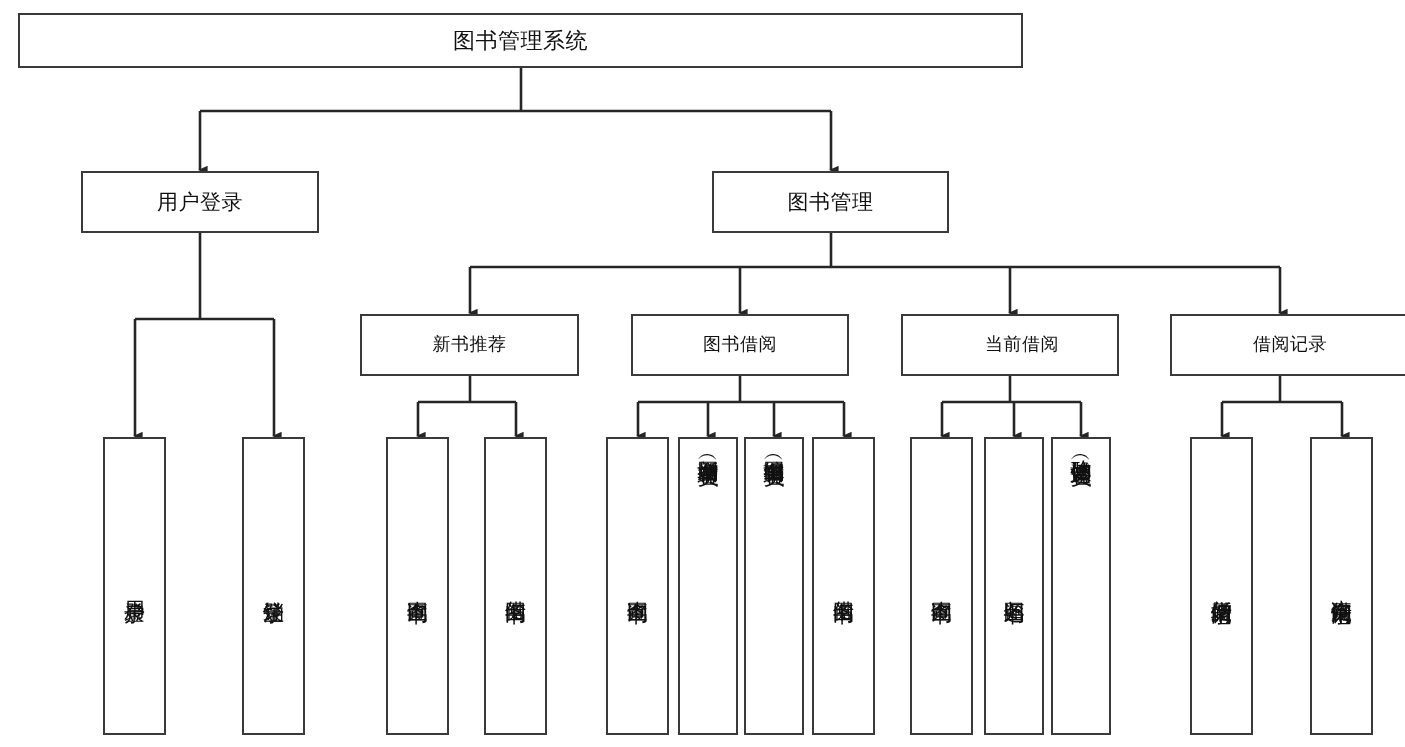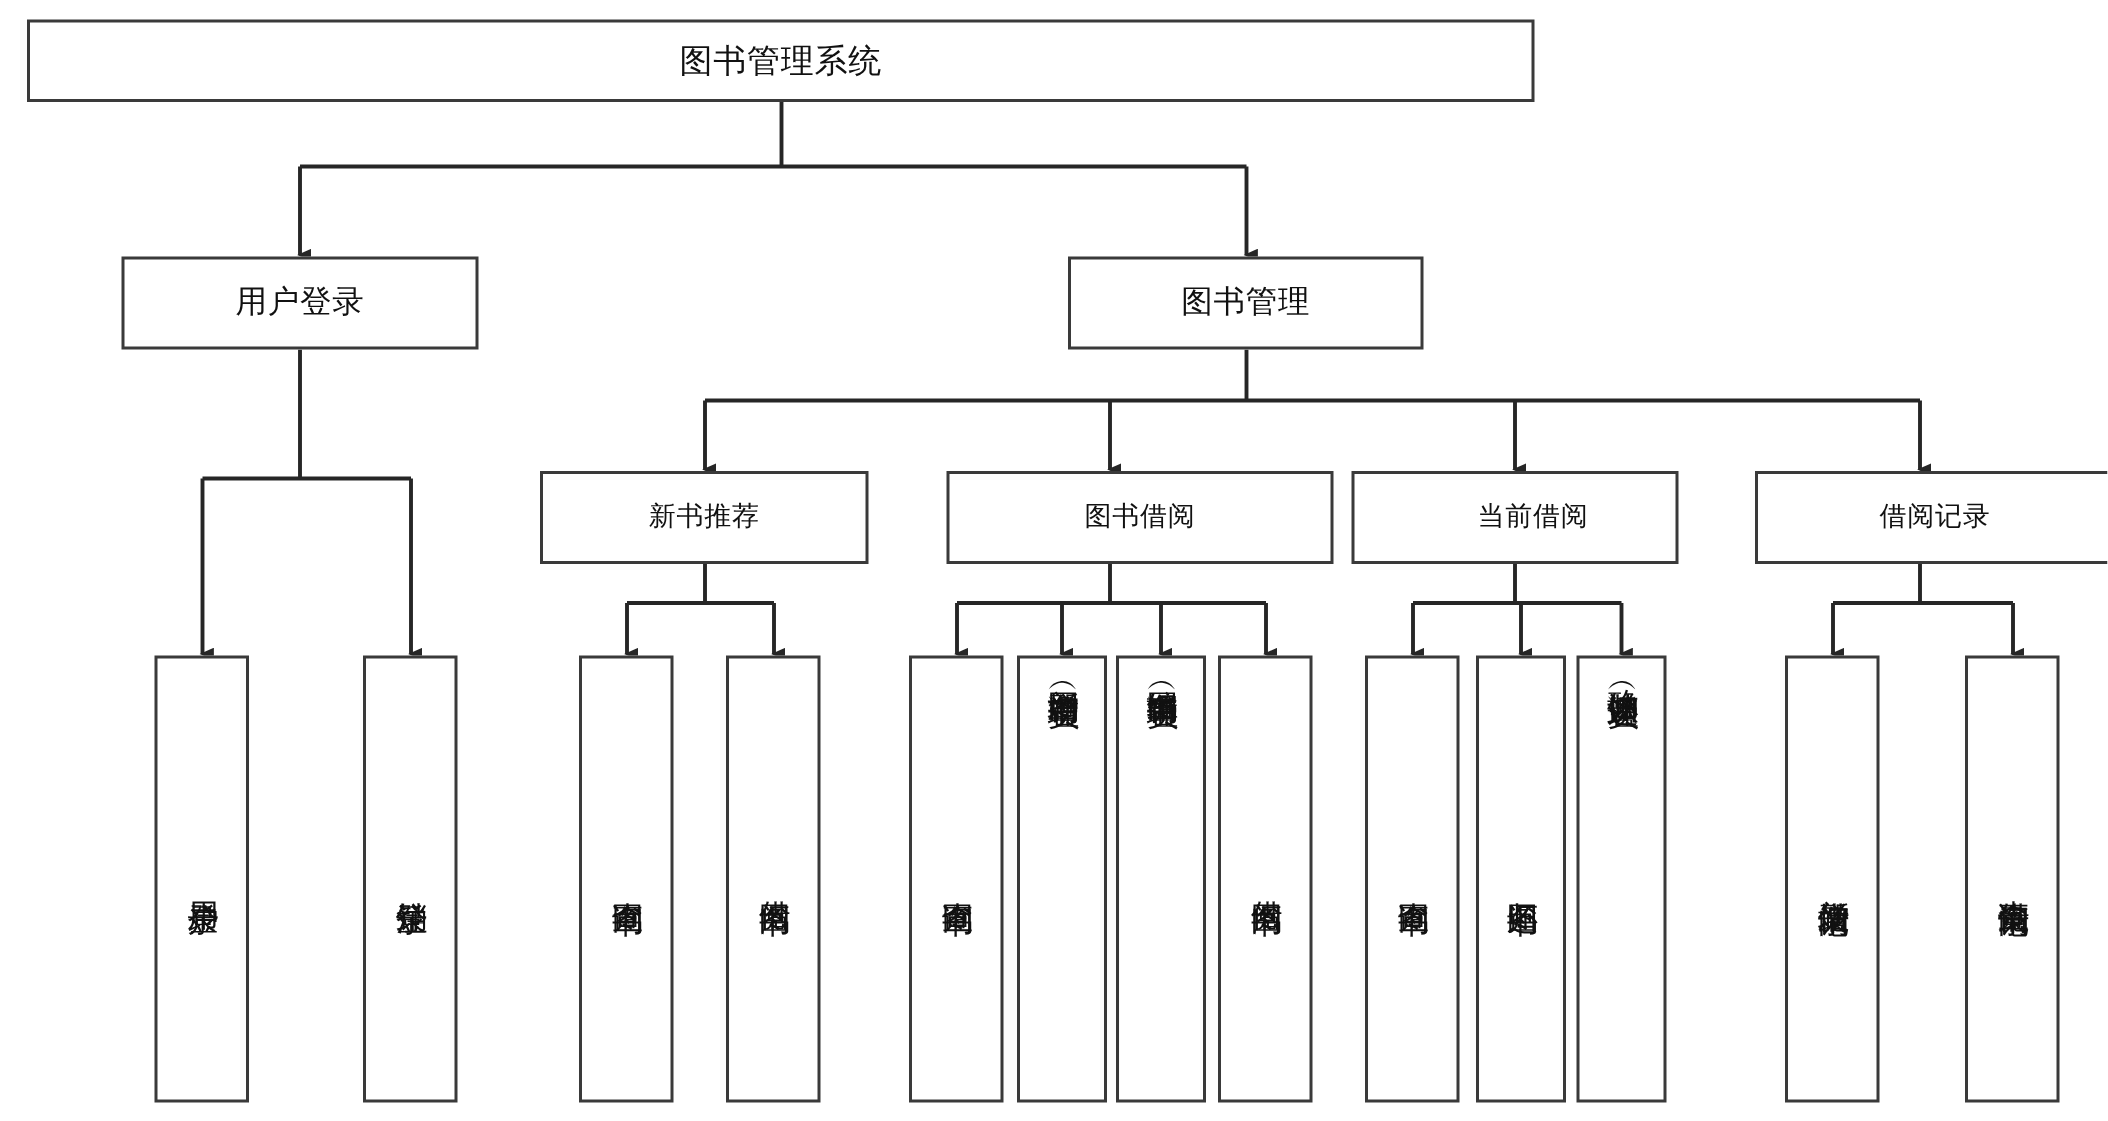--- a/index.html
+++ b/index.html
@@ -124,21 +124,21 @@
       </div>
       <div class="node level2 horizontal" style="left: 81px; top: 171px; width: 238px; height: 62px; border-color: rgb(58, 58, 58); background: rgb(255, 255, 255);">
         <span class="label">用户登录</span>
       </div>
       <div class="node level2 horizontal" style="left: 712px; top: 171px; width: 237px; height: 62px; border-color: rgb(58, 58, 58); background: rgb(255, 255, 255);">
         <span class="label">图书管理</span>
       </div>
       <div class="node level3 horizontal" style="left: 360px; top: 314px; width: 219px; height: 62px; border-color: rgb(58, 58, 58); background: rgb(255, 255, 255);">
         <span class="label">新书推荐</span>
       </div>
-      <div class="node level3 horizontal" style="left: 631px; top: 314px; width: 258px; height: 62px; border-color: rgb(58, 58, 58); background: rgb(255, 255, 255);">
+      <div class="node level3 horizontal" style="left: 631px; top: 314px; width: 218px; height: 62px; border-color: rgb(58, 58, 58); background: rgb(255, 255, 255);">
         <span class="label">图书借阅</span>
       </div>
       <div class="node level3 horizontal" style="left: 901px; top: 314px; width: 218px; height: 62px; border-color: rgb(58, 58, 58); background: rgb(255, 255, 255); padding-left: 24px;">
         <span class="label">当前借阅</span>
       </div>
       <div class="node level3 horizontal" style="left: 1170px; top: 314px; width: 240px; height: 62px; border-color: rgb(58, 58, 58); background: rgb(255, 255, 255);">
         <span class="label">借阅记录</span>
       </div>
       <div class="node leaf vertical centered" style="left: 103px; top: 437px; width: 63px; height: 298px; border-color: rgb(58, 58, 58); background: rgb(255, 255, 255);">
         <span class="label">用户登录</span>

